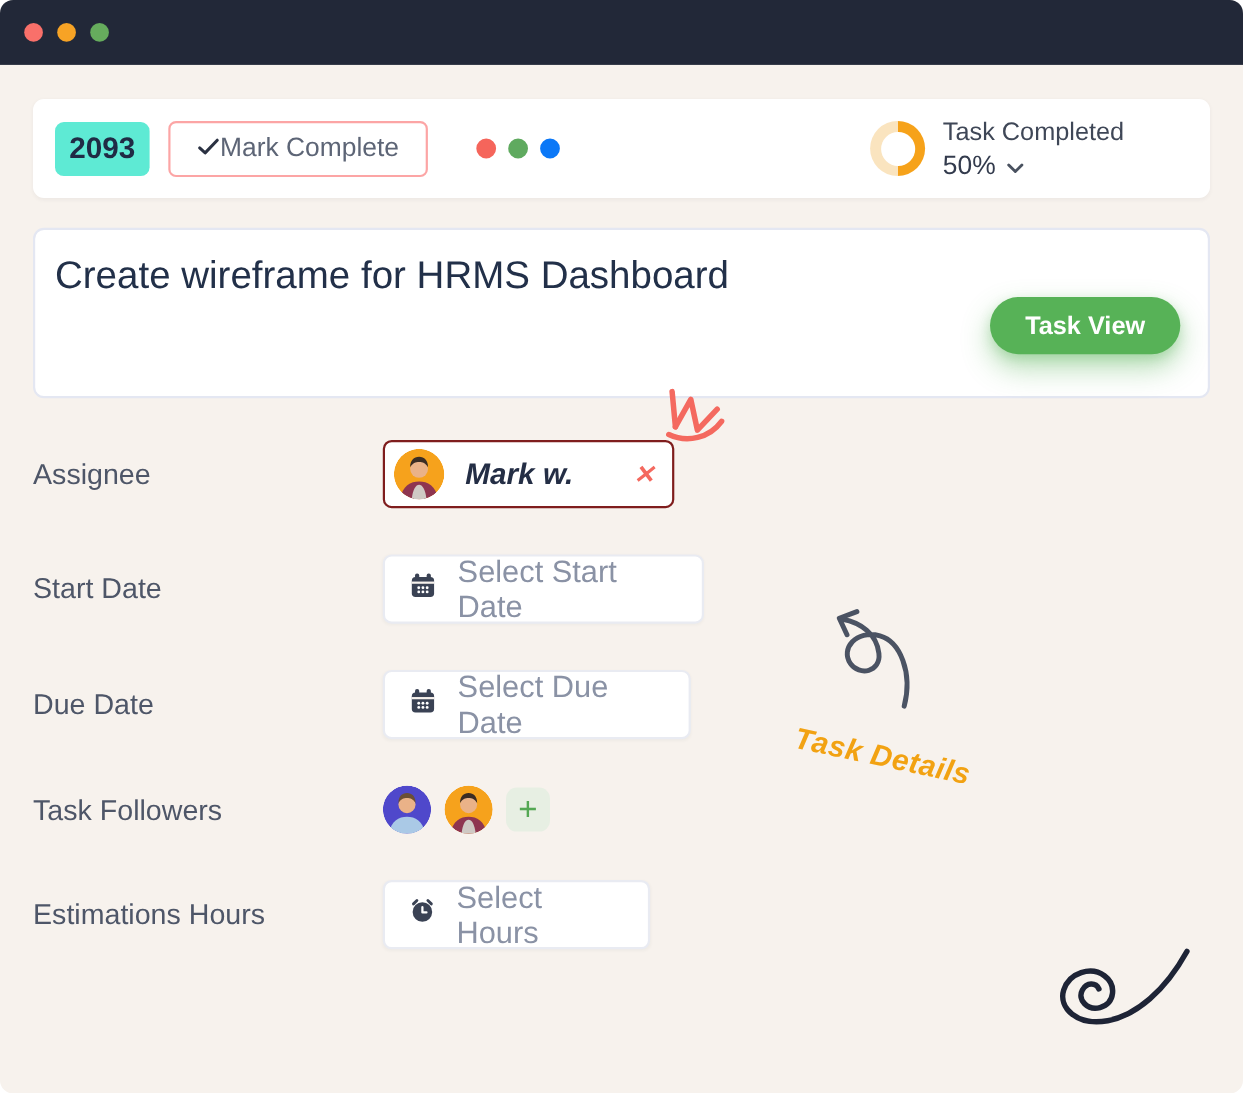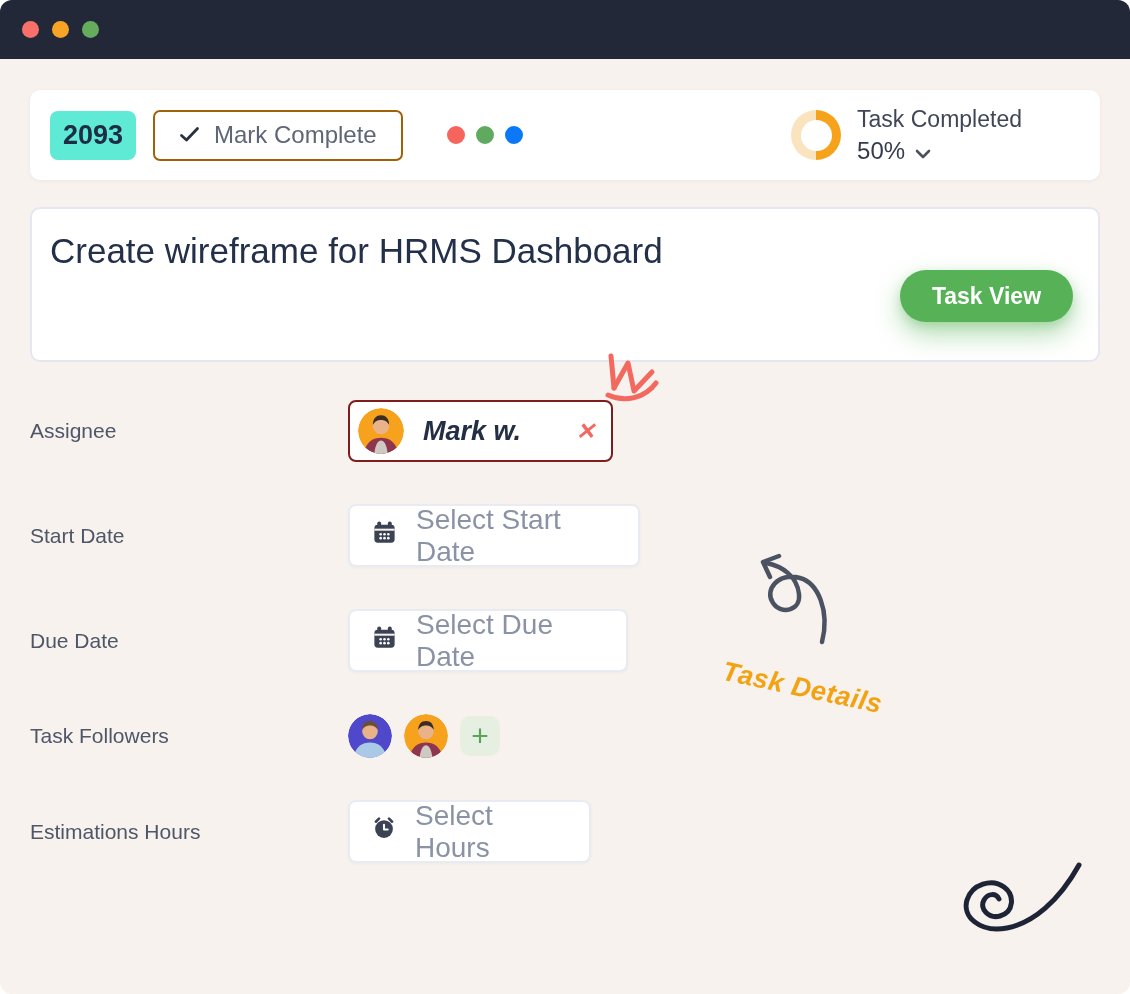--- a/index.html
+++ b/index.html
@@ -24,22 +24,22 @@
     display:flex; align-items:center; padding:0 20px;
     box-shadow:0 1px 4px rgba(30,40,60,0.05);
   }
   .task-id {
     background:#5eead4; color:#202b45; font-weight:700; font-size:27px;
     width:86px; height:49px; border-radius:8px;
     display:flex; align-items:center; justify-content:center;
   }
   .mark-complete {
     margin-left:17px; height:51px; padding:0 24px;
-    border:2px solid #a16207; border-radius:7px; background:#fff;
-    display:flex; align-items:center; gap:14px;
+    border:2px solid #fca5a5; border-radius:7px; background:#fff;
+    display:flex; align-items:center; 
     font-family:inherit; font-size:24px; color:#5d6576; font-weight:500; cursor:pointer;
   }
   .dots { display:flex; gap:11px; margin-left:44px; }
   .ring { width:11px; height:11px; border:9.5px solid #ccc; border-radius:50%; cursor:pointer; }
   .progress { margin-left:auto; margin-right:58px; display:flex; align-items:center; gap:16px; cursor:pointer; }
   .donut { width:50px; height:50px; border-radius:50%; position:relative; }
   .hole { position:absolute; inset:9.5px; background:#fff; border-radius:50%; }
   .plabel { font-size:23px; color:#3f4757; font-weight:500; }
   .pct-row { display:flex; align-items:center; gap:10px; font-size:24px; color:#333b4d; font-weight:500; margin-top:4px; }
 
@@ -52,21 +52,21 @@
   .task-view {
     position:absolute; right:25px; bottom:38px; width:173px; height:52px;
     border:none; border-radius:26px; background:#57b257; color:#fff;
     font-family:inherit; font-size:23px; font-weight:700; cursor:pointer;
     box-shadow:0 12px 26px rgba(87,178,87,0.45), 0 4px 10px rgba(87,178,87,0.25);
   }
 
   
   .rows { position:absolute; left:30px; top:400px; }
   .row { display:flex; align-items:center; margin-bottom:42px; }
-  .flabel { width:318px; font-size:21px; color:#4e5668; font-weight:500; }
+  .flabel { width:318px; font-size:26px; color:#4e5668; font-weight:500; }
 
   .chip {
     width:265px; height:62px; background:#fff; border:2px solid #7f1d1d; border-radius:8px;
     display:flex; align-items:center; padding:0 16px 0 8px; cursor:pointer;font-style:italic;
   }
   .avatar { border-radius:50%; flex:none; }
   .chip .name { margin-left:19px; font-size:27px; color:#242e45; font-weight:600; }
   .chip .x { margin-left:auto; color:#f4695f; font-size:23px; font-weight:700; cursor:pointer; }
 
   .select {

